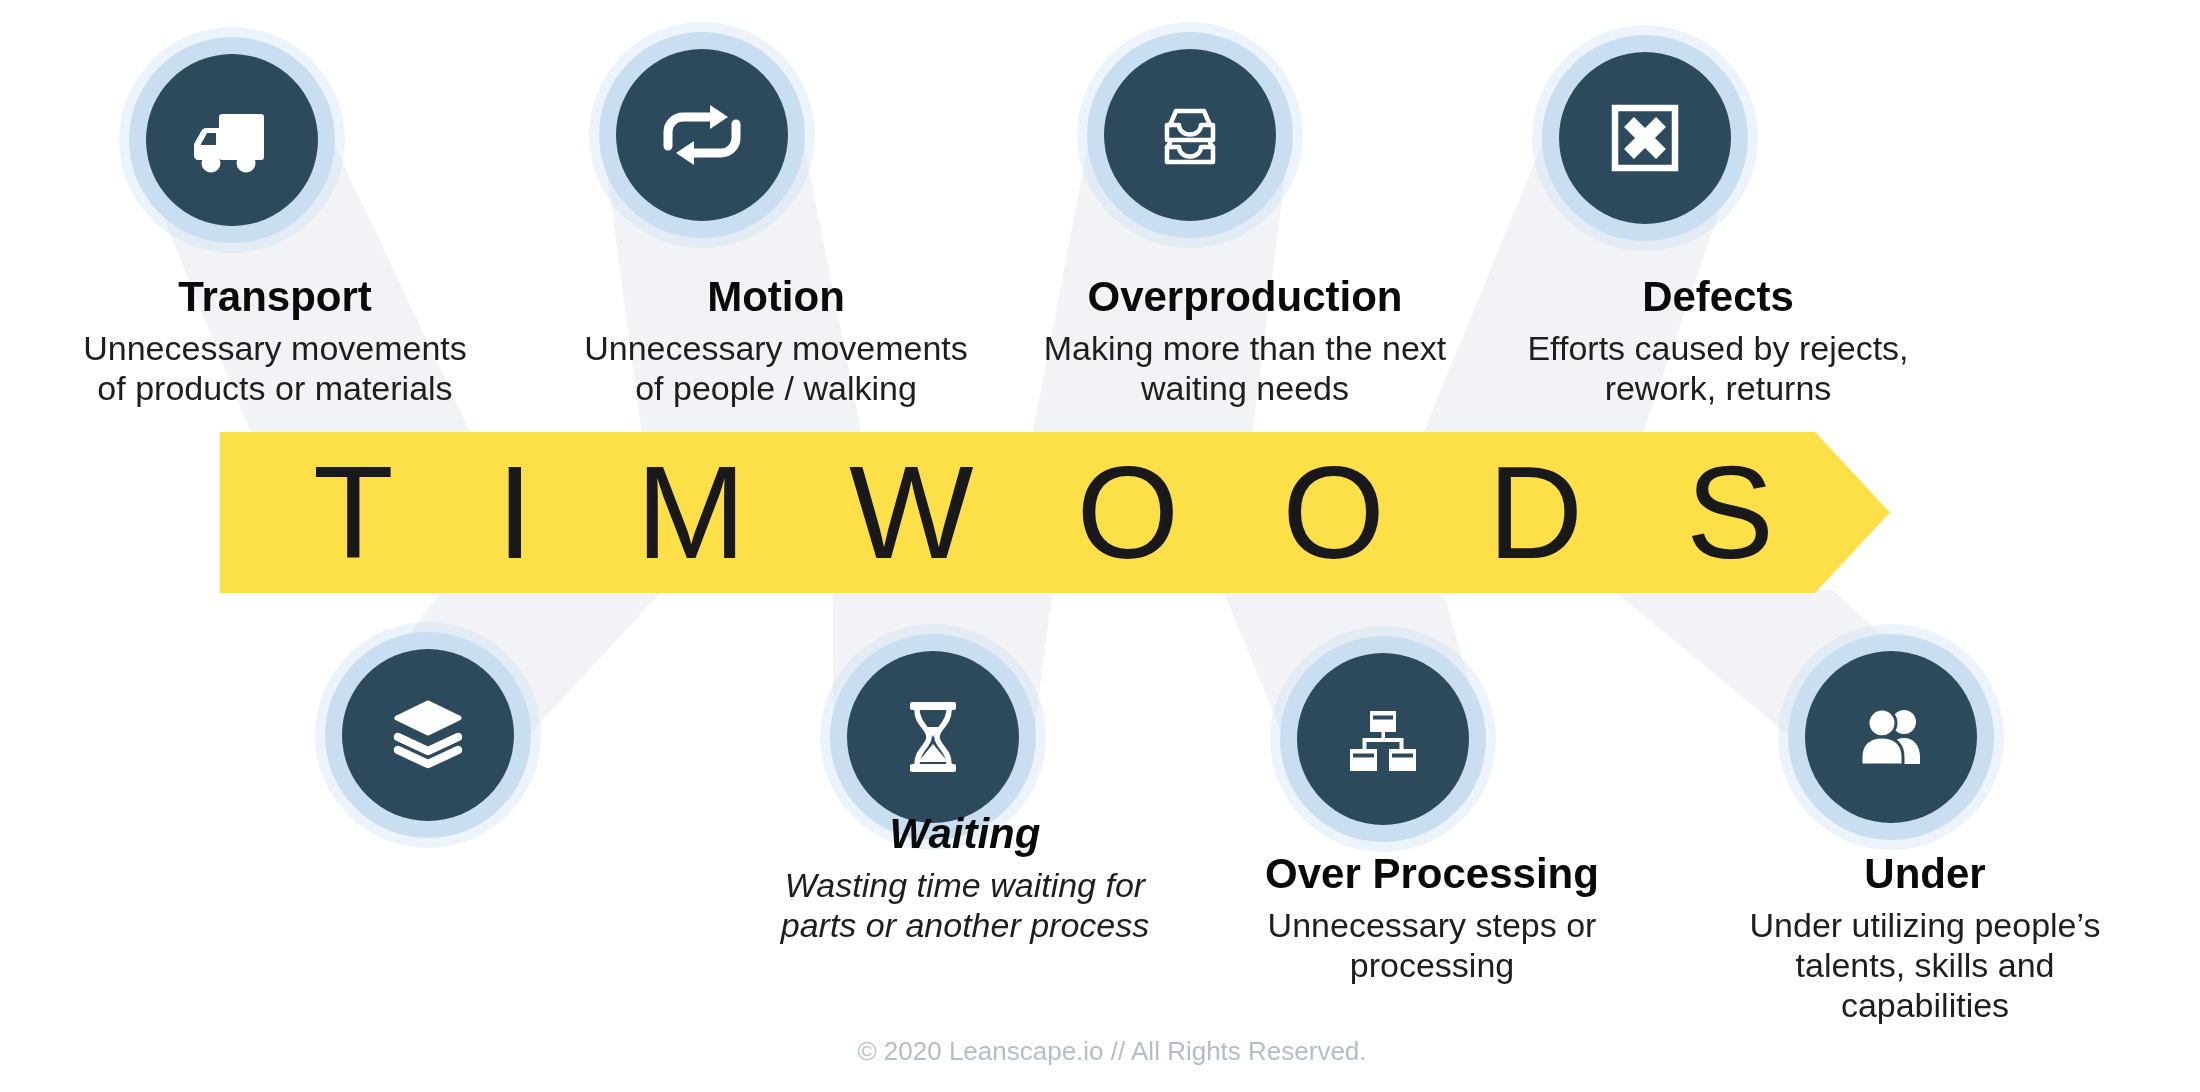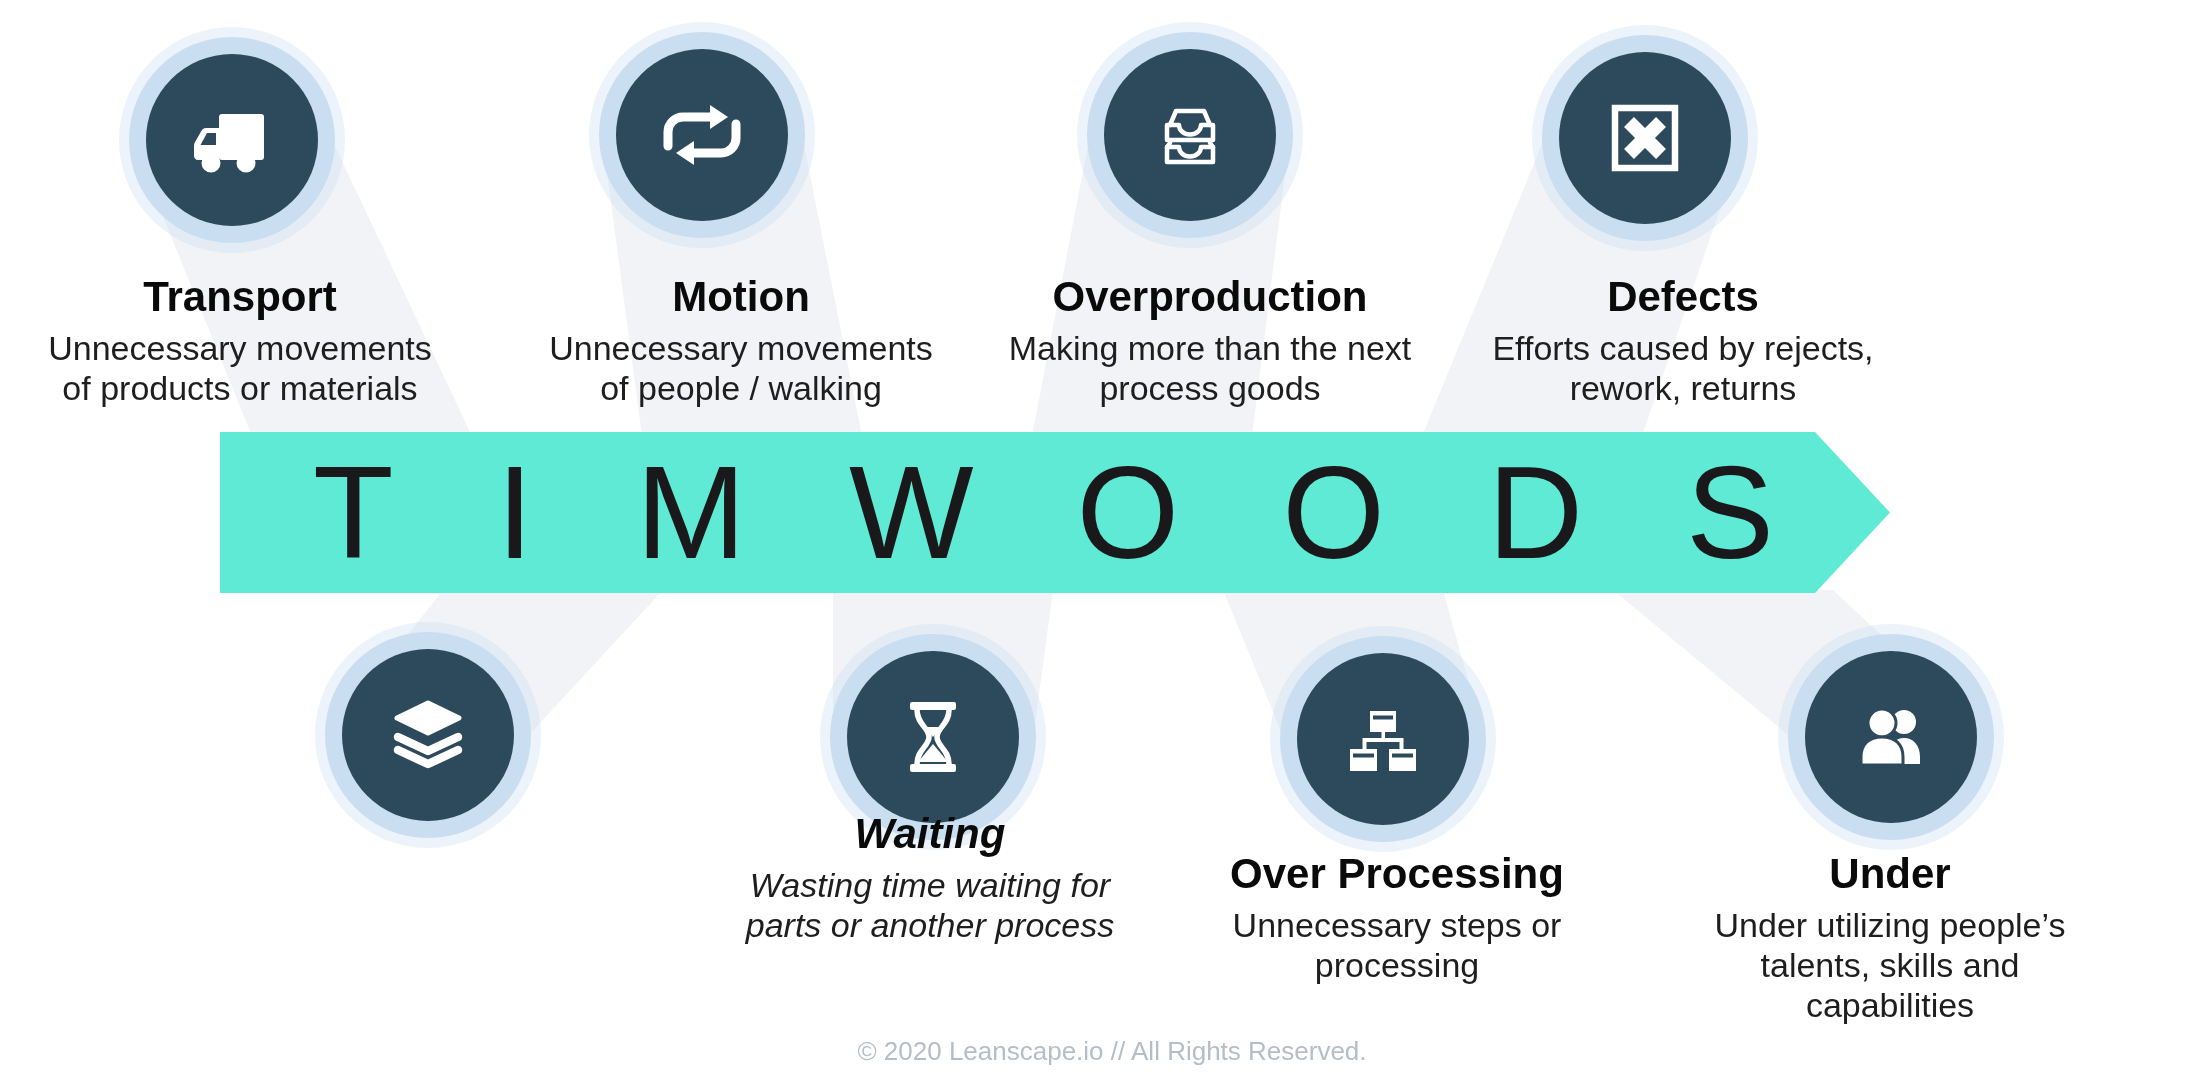--- a/index.html
+++ b/index.html
@@ -6,21 +6,21 @@
   #canvas{
     position:relative;width:2200px;height:1092px;overflow:hidden;background:#ffffff;
     font-family:"Liberation Sans",sans-serif;
   }
   #beams{position:absolute;left:0;top:0;z-index:0;}
   .beam{fill:#f1f3f6;}
 
   
   #banner{
     position:absolute;left:220px;top:432px;width:1670px;height:161px;
-    background:#5eead4;z-index:1;
+    background:#fde047;z-index:1;
     clip-path:polygon(0 0,1595px 0,1670px 50%,1595px 100%,0 100%);
   }
   #banner .acronym{
     display:block;text-align:center;line-height:161px;padding-left:80px;
     font-size:132px;letter-spacing:0.78em;font-weight:400;color:#19191b;white-space:nowrap;
   }
 
   
   .circle{
     position:absolute;width:206px;height:206px;border-radius:50%;
@@ -28,21 +28,21 @@
     box-shadow:0 0 0 10px rgba(201,222,241,0.35);
     display:flex;align-items:center;justify-content:center;
   }
   .circle .inner{
     width:172px;height:172px;border-radius:50%;background:#2d4a5d;
     display:flex;align-items:center;justify-content:center;
   }
   .circle svg{display:block;}
 
   
-  .label-block{position:absolute;width:480px;text-align:center;z-index:2;color:#070707;}
+  .label-block{position:absolute;width:480px;text-align:center;z-index:2;color:#070707;margin-left:35px;}
   .waste-title{font-size:42px;line-height:50px;font-weight:700;color:#0a0a0a;}
   .waste-desc{font-size:34px;line-height:40px;font-weight:400;color:#1e1e1e;white-space:pre-line;margin-top:6px;}
 
   #footer{
     position:absolute;left:0;top:1036px;width:100%;text-align:center;
     font-size:26px;color:#b5bdc8;z-index:2;font-weight:400;padding-left:12px;
   }
 </style>
 </head>
 <body>
@@ -103,21 +103,21 @@
         <path d="M30,40 L36,26 H64 L70,40" fill="none" stroke="#fff" stroke-width="4.5" stroke-linejoin="round" stroke-linecap="round"></path>
         <path d="M27,40 H39 a11,9.5 0 0 0 22,0 H73 V55 H27 Z" fill="none" stroke="#fff" stroke-width="4.5" stroke-linejoin="round"></path>
         <path d="M30,58 L27,62 M70,58 L73,62" fill="none" stroke="#fff" stroke-width="4.5" stroke-linecap="round"></path>
         <path d="M27,62 H39 a11,9.5 0 0 0 22,0 H73 V77 H27 Z" fill="none" stroke="#fff" stroke-width="4.5" stroke-linejoin="round"></path>
       </svg>
     </div>
   </div>
   <div class="label-block" style="left:970px;top:272px;">
     <div class="waste-title">Overproduction</div>
     <div class="waste-desc">Making more than the next
-process goods</div>
+waiting needs</div>
   </div>
 
   <div class="circle" style="left:1542px;top:35px;">
     <div class="inner">
       <svg width="100" height="100" viewBox="0 0 100 100">
         <rect x="20" y="20" width="60" height="60" fill="none" stroke="#fff" stroke-width="6.5"></rect>
         <path d="M34,34 L66,66 M66,34 L34,66" fill="none" stroke="#fff" stroke-width="14" stroke-linecap="butt"></path>
       </svg>
     </div>
   </div>

